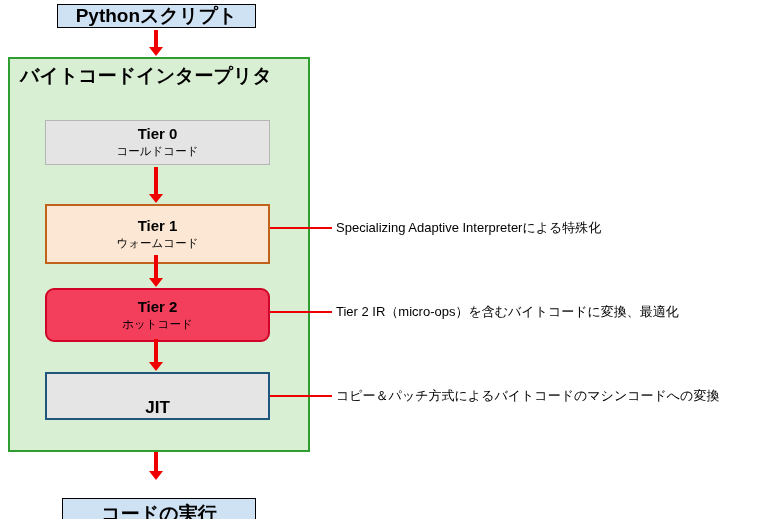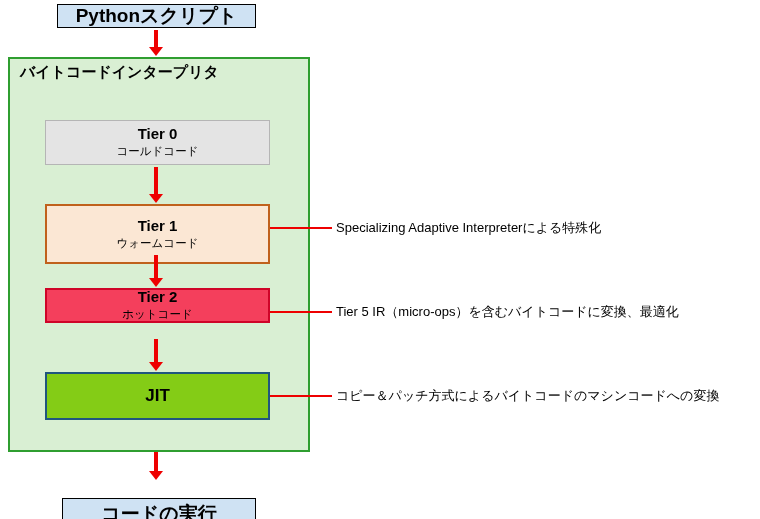--- a/index.html
+++ b/index.html
@@ -11,32 +11,32 @@
   .abs{position:absolute;box-sizing:border-box;}
   .io-box{
     background:#cfe2f3;border:1px solid #000000;
     display:flex;align-items:center;justify-content:center;
     font-weight:bold;font-size:19px;
   }
   .container-box{
     background:#d9efd3;border:2px solid #2f9e30;
   }
   .container-title{
-    font-weight:bold;font-size:15px;white-space:nowrap;
+    font-weight:bold;font-size:19px;white-space:nowrap;
   }
   .tier-box{
     display:flex;flex-direction:column;align-items:center;justify-content:center;
     text-align:center;
   }
   .tier-title{font-weight:bold;font-size:15px;line-height:1.25;}
   .tier-sub{font-size:11.5px;line-height:1.35;}
   .tier0{background:#e4e4e4;border:1px solid #b5b5b5;}
   .tier1{background:#fbe7d4;border:2px solid #c0611c;}
   .tier2{background:#f43f5c;border:2px solid #cf0428;}
-  .jit{background:#84cc16;border:2px solid #20567e;}
+  .jit{background:#e5e5e5;border:2px solid #20567e;justify-content:flex-end;}
   .jit .tier-title{font-size:17px;}
   .arrow{
     width:14px;display:flex;flex-direction:column;align-items:center;
   }
   .arrow .shaft{width:4px;background:#ee0000;flex:1;}
   .arrow .head{
     width:0;height:0;
     border-left:7px solid transparent;border-right:7px solid transparent;
     border-top:9px solid #ee0000;
   }
@@ -73,26 +73,26 @@
   <div class="tier-sub">ウォームコード</div>
 </div>
 <div class="abs connector" style="left:270px;top:227px;width:62px;"></div>
 <div class="abs annotation" style="left:336px;top:220px;">Specializing Adaptive Interpreterによる特殊化</div>
 
 <div class="abs arrow" style="left:149px;top:255px;height:32px;">
   <div class="shaft"></div>
   <div class="head"></div>
 </div>
 
-<div class="abs tier-box tier2" style="left:45px;top:288px;width:225px;height:35px;">
+<div class="abs tier-box tier2" style="left:45px;top:288px;width:225px;height:54px;border-radius:9px;">
   <div class="tier-title">Tier 2</div>
   <div class="tier-sub">ホットコード</div>
 </div>
 <div class="abs connector" style="left:270px;top:311px;width:62px;"></div>
-<div class="abs annotation" style="left:336px;top:304px;">Tier 5 IR（micro-ops）を含むバイトコードに変換、最適化</div>
+<div class="abs annotation" style="left:336px;top:304px;">Tier 2 IR（micro-ops）を含むバイトコードに変換、最適化</div>
 
 <div class="abs arrow" style="left:149px;top:339px;height:32px;">
   <div class="shaft"></div>
   <div class="head"></div>
 </div>
 
 <div class="abs tier-box jit" style="left:45px;top:372px;width:225px;height:48px;">
   <div class="tier-title">JIT</div>
 </div>
 <div class="abs connector" style="left:270px;top:395px;width:62px;"></div>

